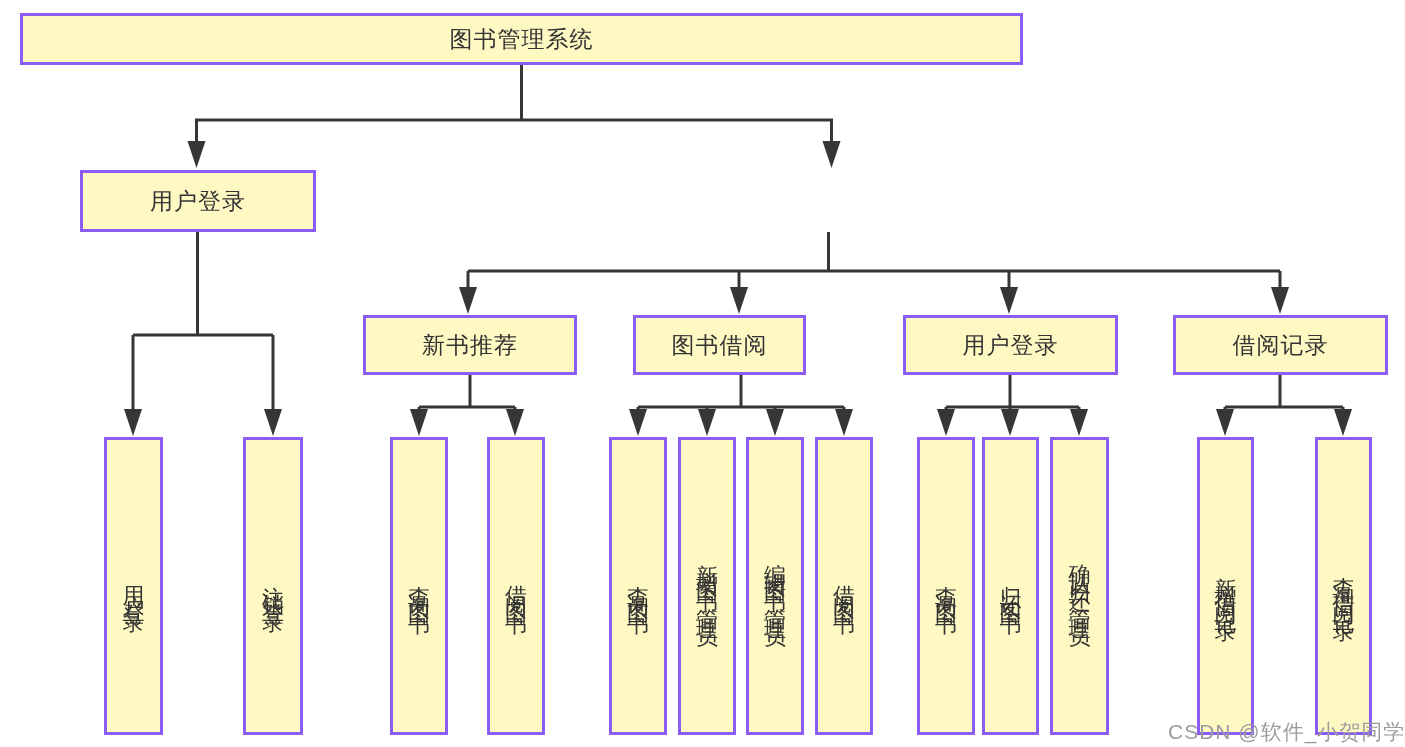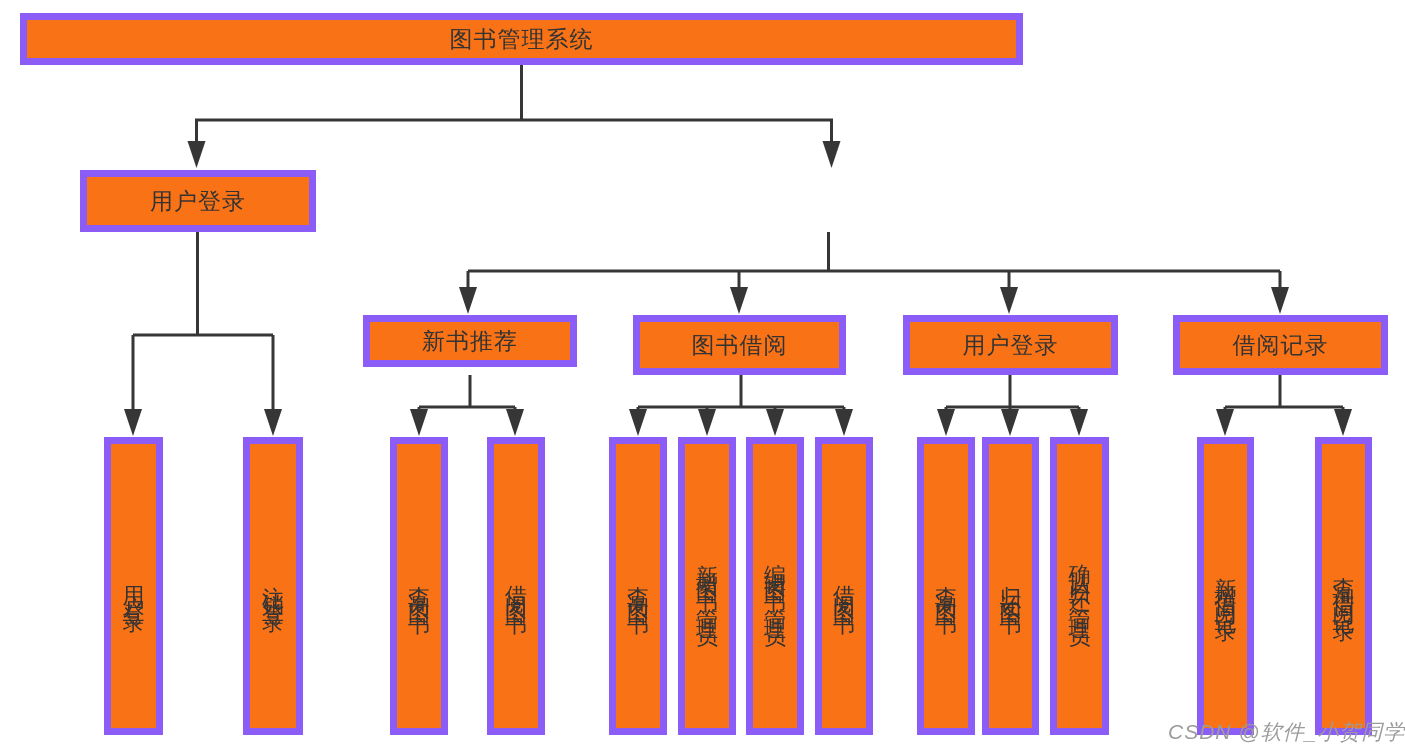--- a/index.html
+++ b/index.html
@@ -2,31 +2,31 @@
 <html><head>
 <meta charset="utf-8">
 <style>
   html,body{margin:0;padding:0;background:#fff;}
   .stage{
     position:relative;width:1405px;height:747px;background:#fff;overflow:hidden;
     font-family:"Liberation Sans","DejaVu Sans",sans-serif;color:#333;
   }
   svg.connectors{position:absolute;left:0;top:0;z-index:0;}
   .box{
-    position:absolute;background:#f97316;border:7px solid #8b5cf6;box-sizing:border-box;
+    position:absolute;background:#fef9c3;border:3px solid #8b5cf6;box-sizing:border-box;
     display:flex;align-items:center;justify-content:center;z-index:1;
   }
   .box.h span{font-size:23px;letter-spacing:1px;color:#333;white-space:nowrap;}
   .box.v span{
     writing-mode:vertical-rl;text-orientation:mixed;
     font-size:22px;line-height:1;letter-spacing:9px;color:#333;
   }
   .watermark{
     position:absolute;left:1168px;top:718px;z-index:3;white-space:nowrap;
-    font-size:21px;color:#9c9c9c;letter-spacing:1px;font-style:italic;
+    font-size:21px;color:#9c9c9c;letter-spacing:1px;
   }
 </style>
 </head>
 <body>
 
 <div class="stage">
 
   <svg class="connectors" width="1405" height="747" viewBox="0 0 1405 747" fill="none" stroke="#363636" stroke-width="3">
 
     <path d="M521.5 65 V121.5 M195 120 H833"></path>
@@ -83,24 +83,24 @@
   </svg>
 
   <div class="box h" style="left:20px;top:13px;width:1003px;height:52px">
     <span>图书管理系统</span>
   </div>
 
   <div class="box h" style="left:80px;top:170px;width:236px;height:62px">
     <span>用户登录</span>
   </div>
 
-  <div class="box h" style="left:363px;top:315px;width:214px;height:52px">
+  <div class="box h" style="left:363px;top:315px;width:214px;height:60px">
     <span>新书推荐</span>
   </div>
-  <div class="box h" style="left:633px;top:315px;width:213px;height:60px">
+  <div class="box h" style="left:633px;top:315px;width:173px;height:60px">
     <span>图书借阅</span>
   </div>
   <div class="box h" style="left:903px;top:315px;width:215px;height:60px">
     <span>用户登录</span>
   </div>
   <div class="box h" style="left:1173px;top:315px;width:215px;height:60px">
     <span>借阅记录</span>
   </div>
 
   <div class="box v" style="left:104px;top:437px;width:59px;height:298px">

